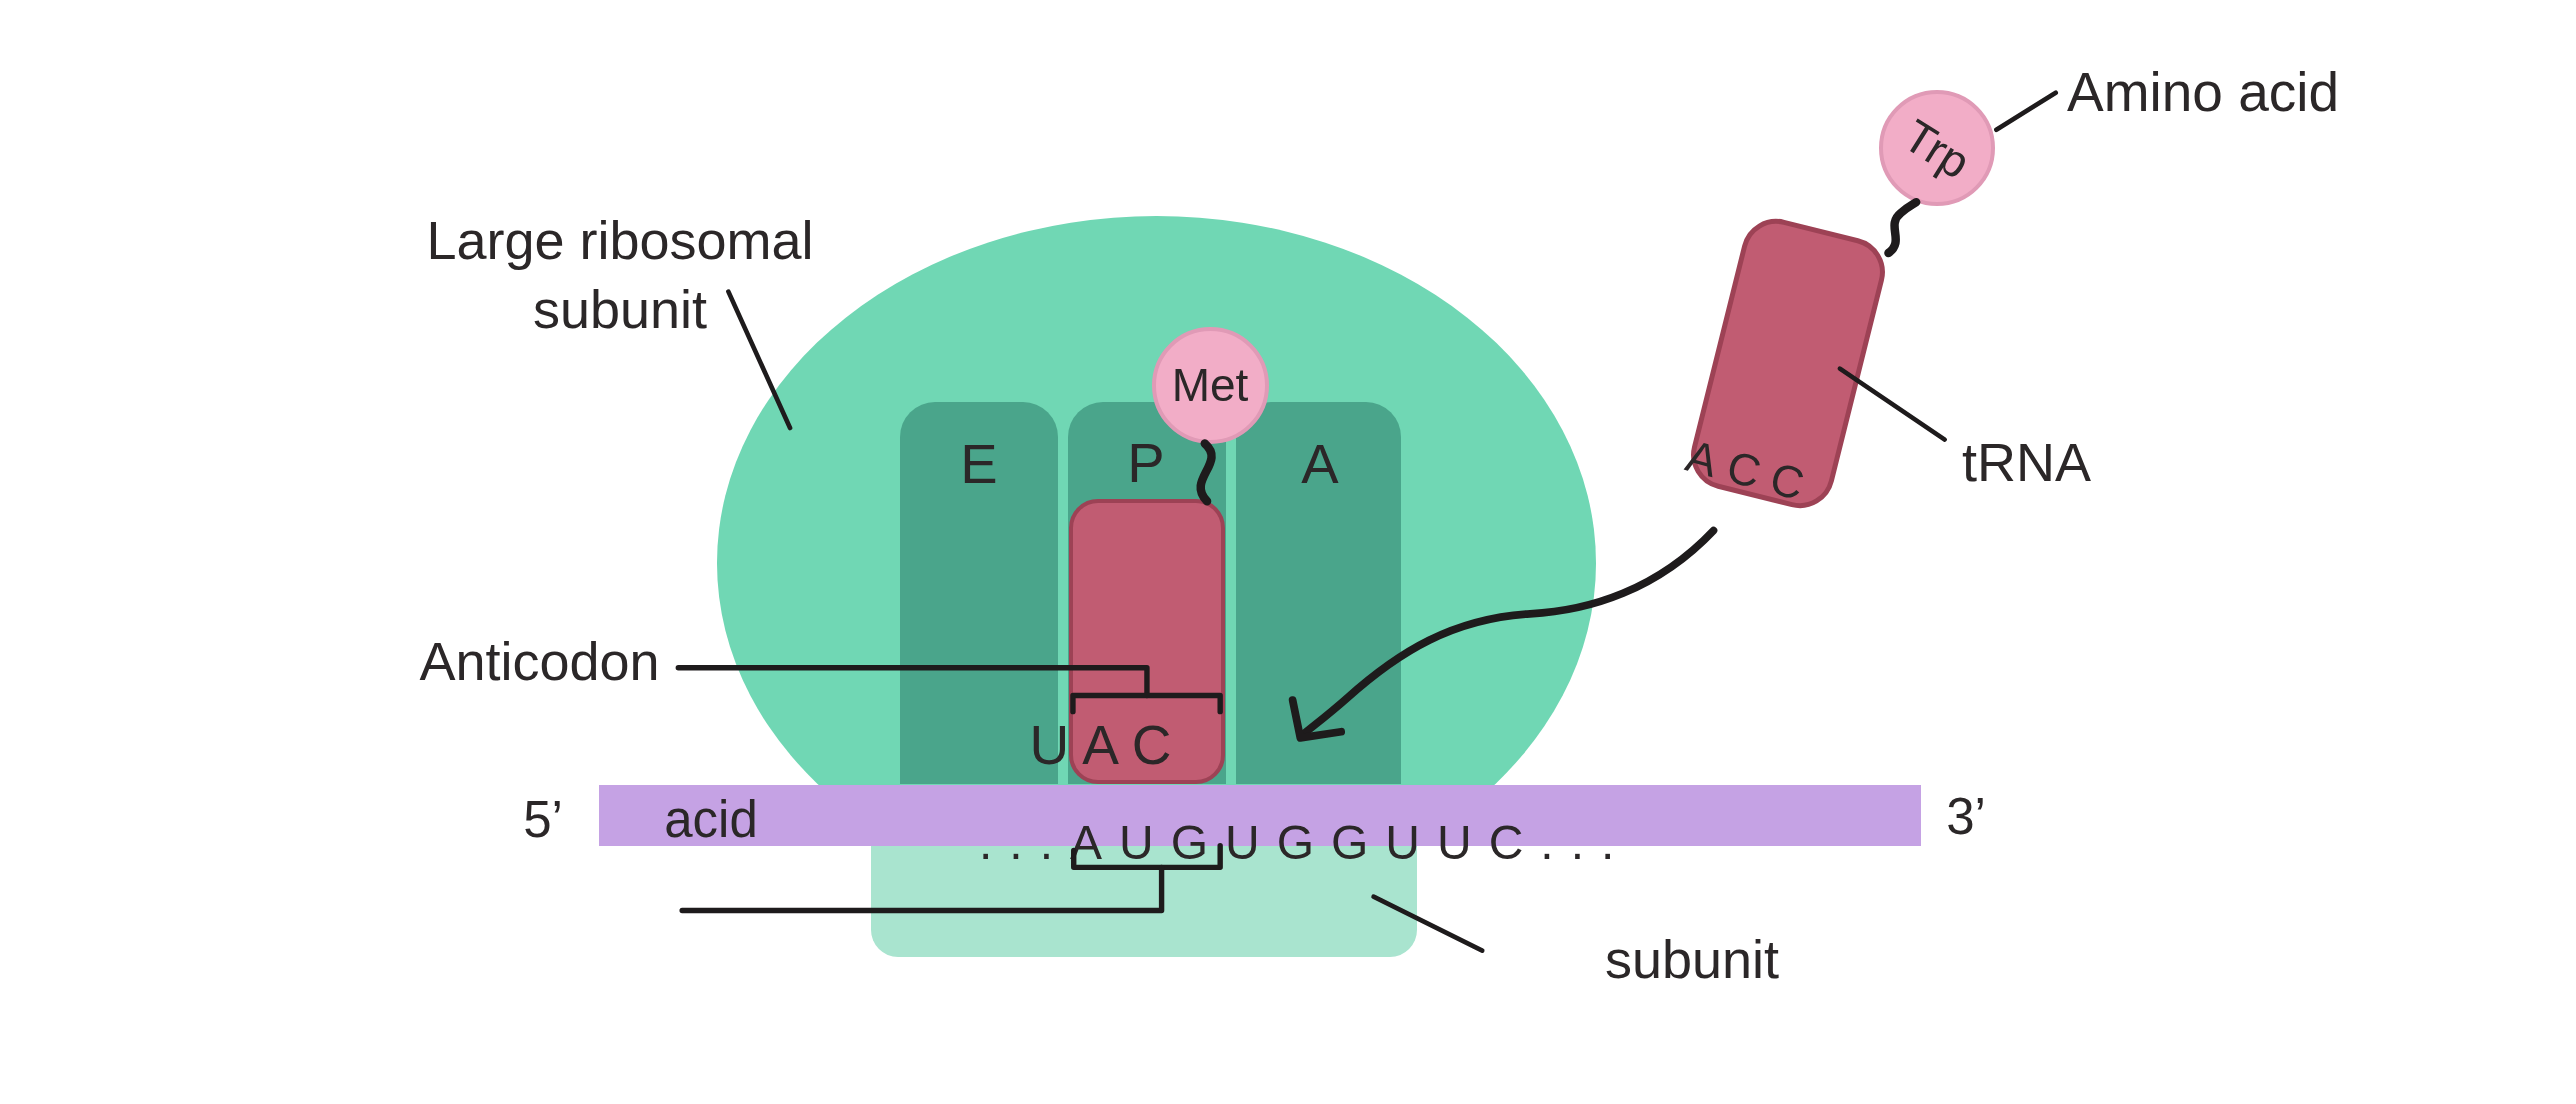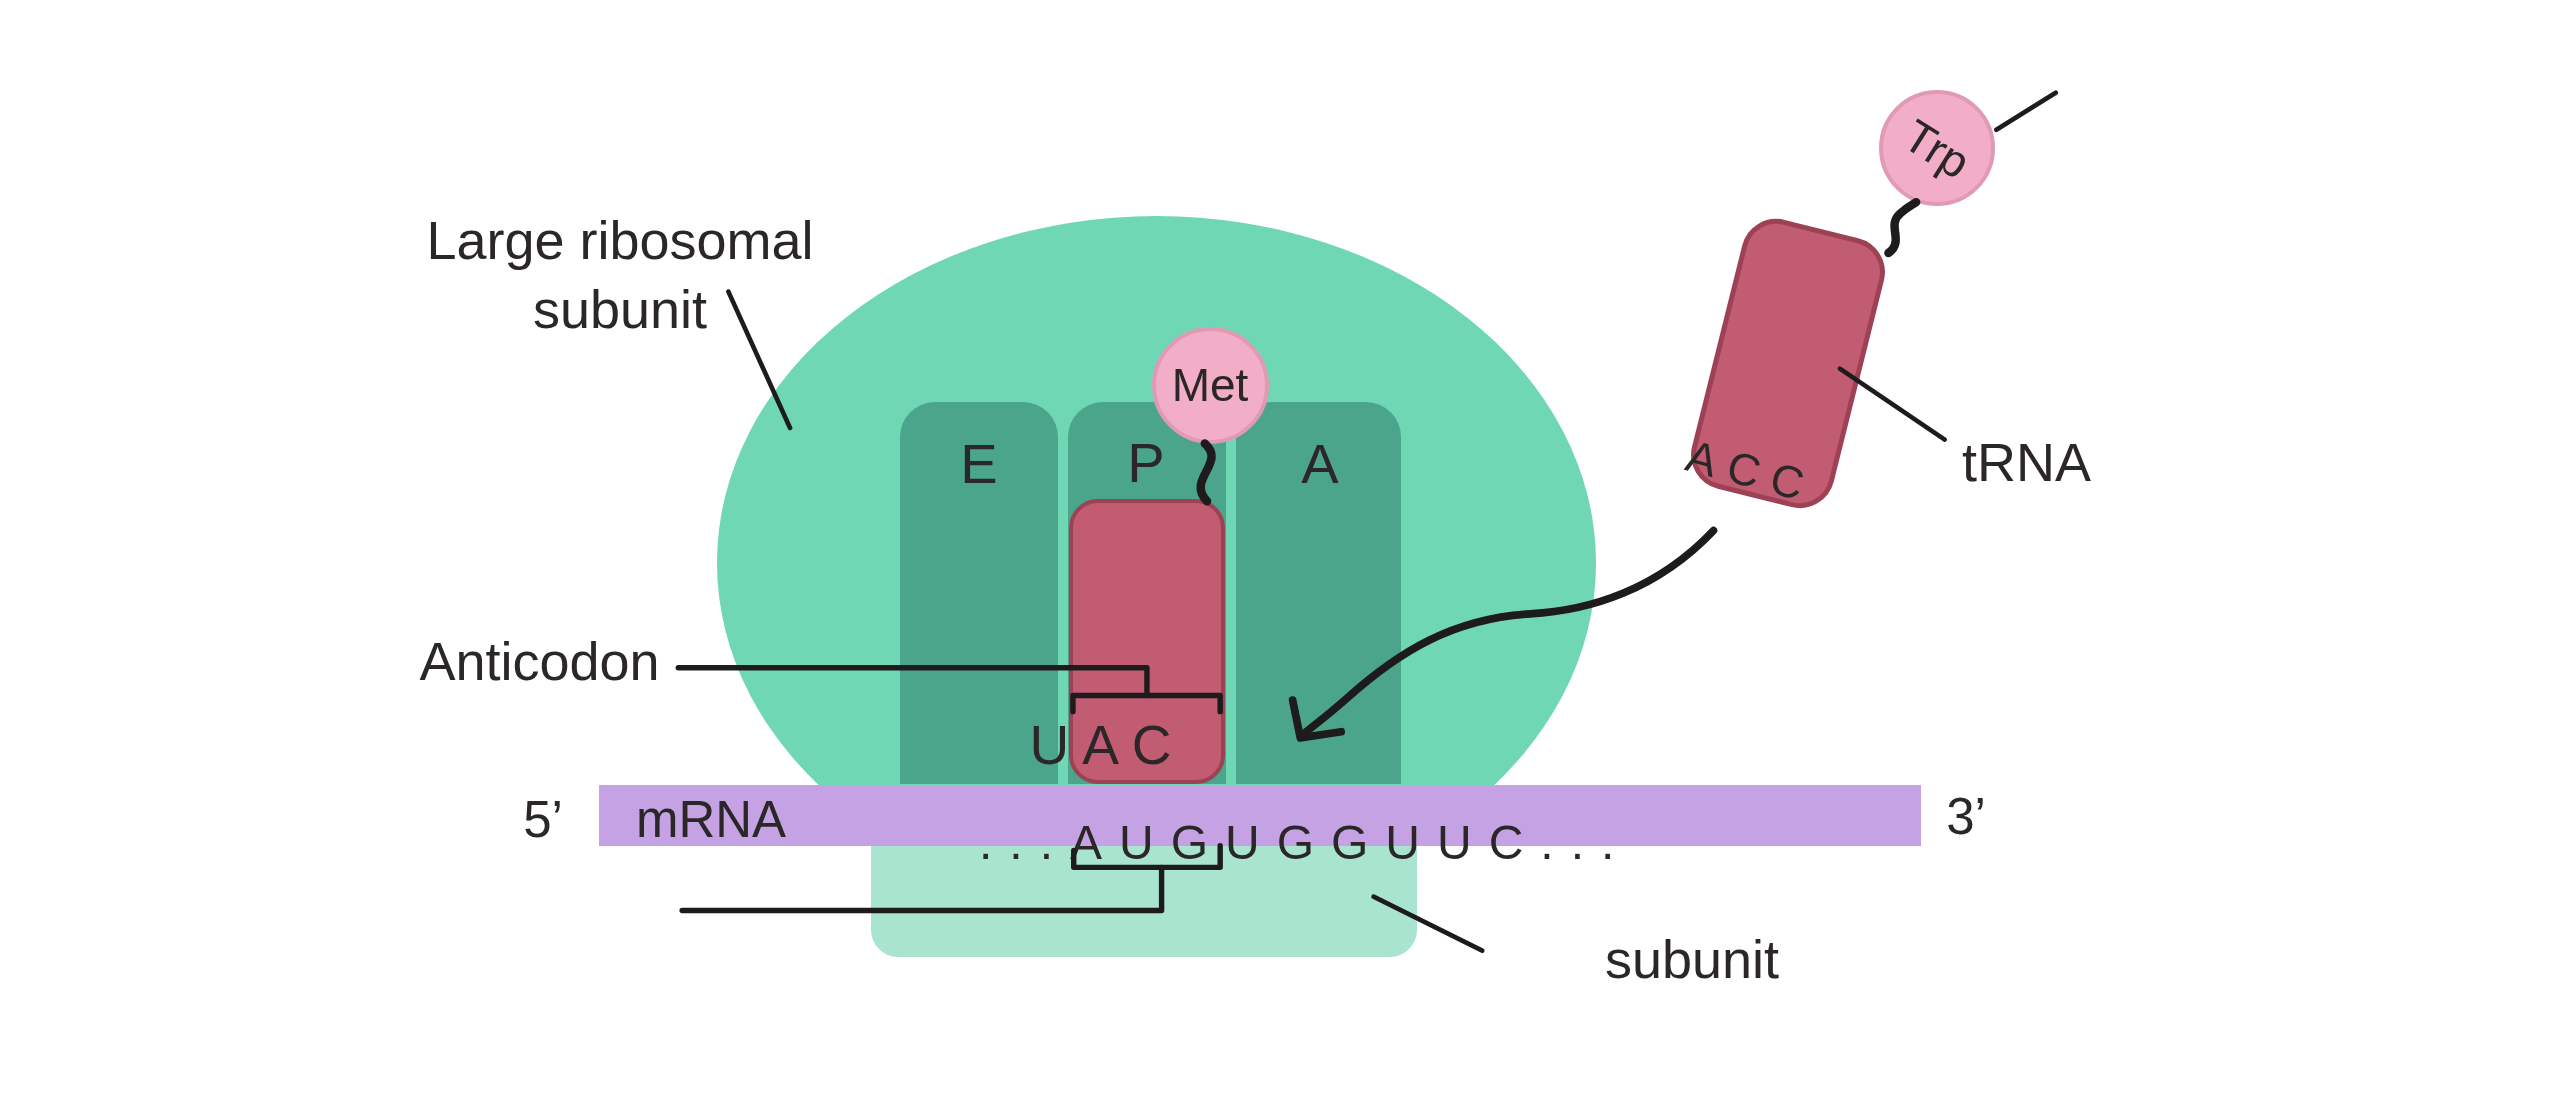--- a/index.html
+++ b/index.html
@@ -102,18 +102,19 @@
 
   <div class="abs lbl ctrx" style="left:620px;top:206px;">
     <div>Large ribosomal</div>
     <div>subunit</div>
   </div>
   <div class="abs lbl ctrx" style="left:1692px;top:923px;line-height:73px;">
     <div>subunit</div>
   </div>
   <div class="abs lbl right-anchor" style="left:401px;width:277px;top:661px;">Anticodon</div>
   <div class="abs lbl ctr" style="left:543px;top:819px;font-size:51px;">5’</div>
-  <div class="abs lbl ctr" style="left:711px;top:819px;font-size:51px;">mRNA</div>
+  <div class="abs lbl ctr" style="left:711px;top:819px;font-size:51px;">acid</div>
   <div class="abs lbl ctr" style="left:1966px;top:816px;font-size:51px;">3’</div>
   <div class="abs lbl ctry" style="left:1962px;top:462px;">tRNA</div>
+  <div class="abs lbl ctry" style="left:2067px;top:92px;font-size:55px;">Amino acid</div>
 
 </div>
 
 
 </body></html>

